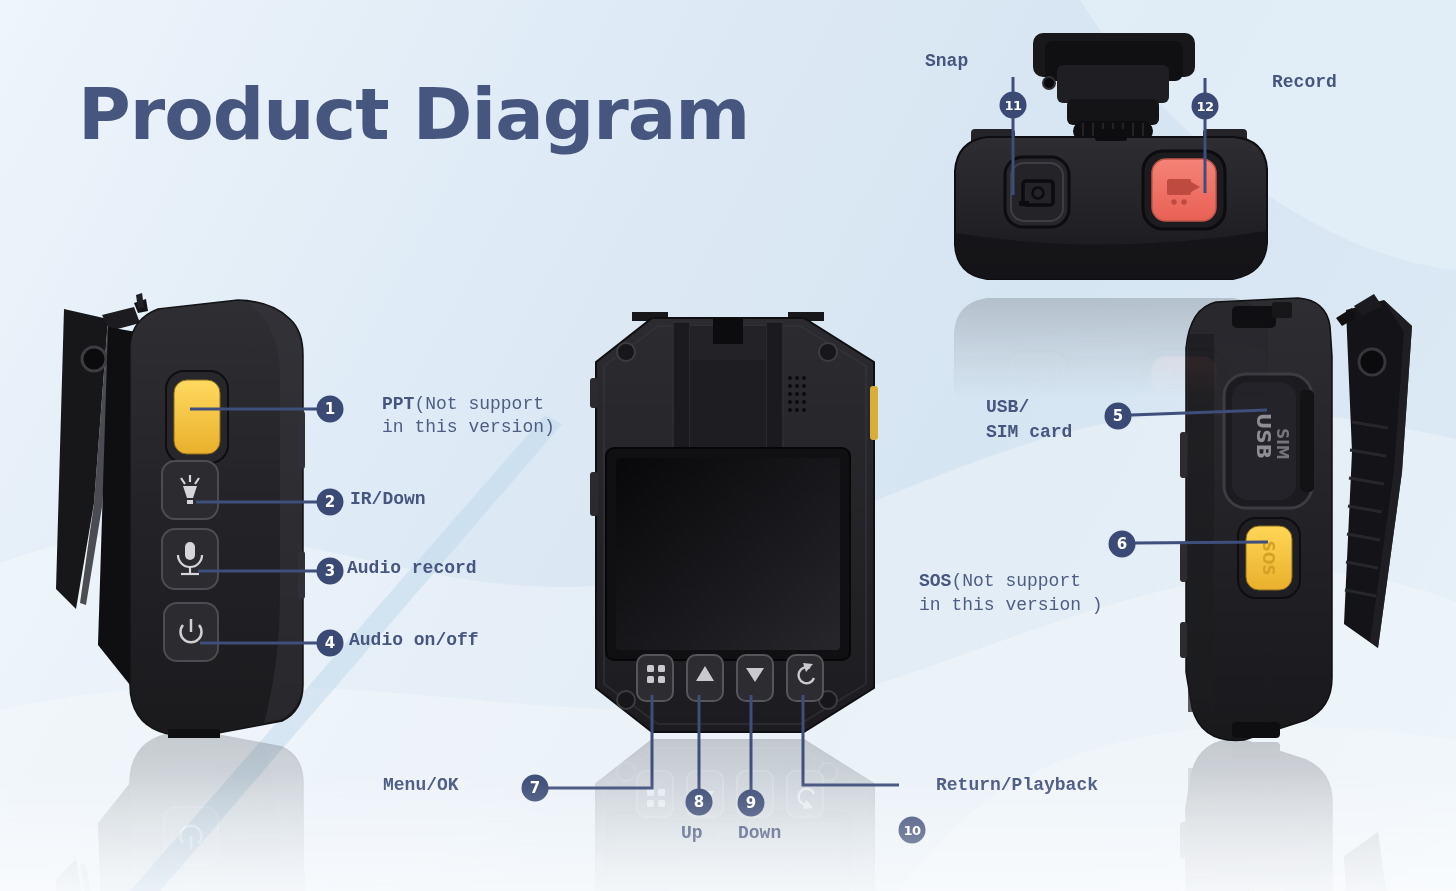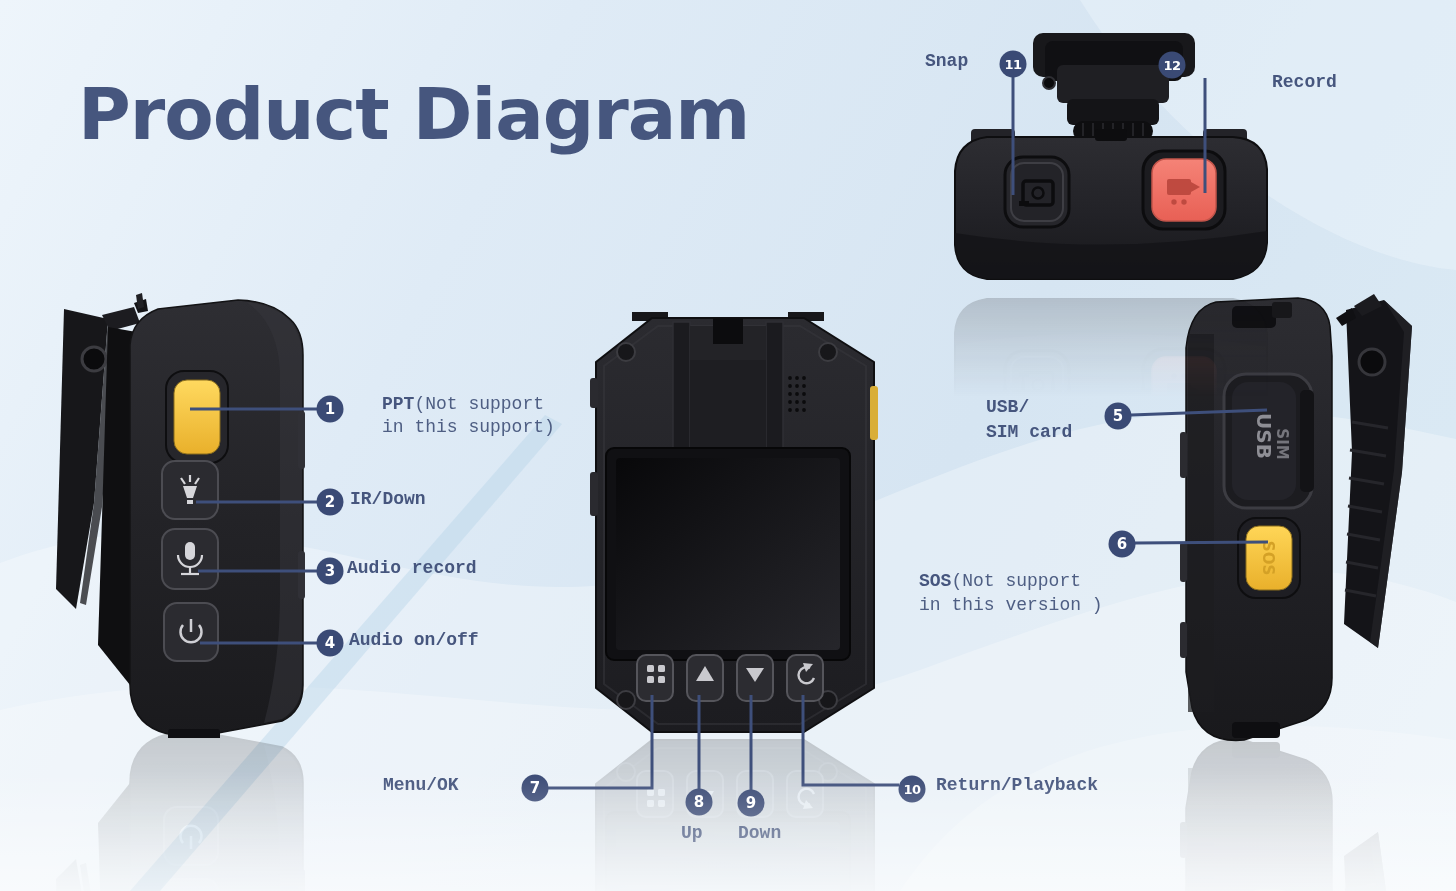--- a/index.html
+++ b/index.html
@@ -25,21 +25,21 @@
   #dev-center{left:578px; top:312px; width:300px; height:428px;}
   #dev-right {left:1168px;top:292px; width:250px; height:452px;}
   #dev-top   {left:945px; top:25px;  width:330px; height:268px;}
   #lines-overlay{position:absolute;inset:0;pointer-events:none;}
   .callout-num{
     position:absolute;width:27px;height:27px;border-radius:50%;
     background:#3a4a75;color:#ffffff;font-weight:bold;font-size:15px;
     display:flex;align-items:center;justify-content:center;
     transform:translate(-50%,-50%);line-height:1;
   }
-  .callout-num.two{font-size:13px;letter-spacing:-0.5px;}
+  .callout-num.two{font-size:13px;letter-spacing:-0.5px;margin-top:41px;}
   .lbl{
     position:absolute;color:#46567e;font-size:18px;font-weight:bold;
     white-space:nowrap;line-height:1.26;font-family:Liberation Mono, monospace;
   }
   .lbl .reg{font-weight:normal;color:#4e5e83;}
   #floor-glow{
     position:absolute;left:0;right:0;bottom:0;height:120px;pointer-events:none;
     background:linear-gradient(to top, rgba(255,255,255,0.55), rgba(255,255,255,0));
   }
 </style>
@@ -335,25 +335,25 @@
   <div class="callout-num" style="left:330px;top:502px;">2</div>
   <div class="callout-num" style="left:330px;top:571px;">3</div>
   <div class="callout-num" style="left:330px;top:643px;">4</div>
   <div class="callout-num" style="left:1118px;top:416px;">5</div>
   <div class="callout-num" style="left:1122px;top:544px;">6</div>
   <div class="callout-num" style="left:535px;top:788px;">7</div>
   <div class="callout-num" style="left:699px;top:802px;">8</div>
   <div class="callout-num" style="left:751px;top:803px;">9</div>
   <div class="callout-num two" style="left:912px;top:789px;">10</div>
   <div class="callout-num two" style="left:1013px;top:64px;">11</div>
-  <div class="callout-num two" style="left:1172px;top:65px;">12</div>
+  <div class="callout-num two" style="left:1205px;top:65px;">12</div>
 
   <div class="lbl" style="left:350px;top:393px;margin-left:32px;">
     <div><span>PPT</span><span class="reg">(Not support</span></div>
-    <div class="reg">in this support)</div>
+    <div class="reg">in this version)</div>
   </div>
   <div class="lbl" style="left:350px;top:488px;">IR/Down</div>
   <div class="lbl" style="left:347px;top:557px;">Audio record</div>
   <div class="lbl" style="left:349px;top:629px;">Audio on/off</div>
   <div class="lbl" style="left:919px;top:570px;line-height:1.33;">
     <div><span>SOS</span><span class="reg">(Not support</span></div>
     <div class="reg">in this version )</div>
   </div>
   <div class="lbl" style="left:986px;top:395px;line-height:1.37;">
     <div>USB/</div>

